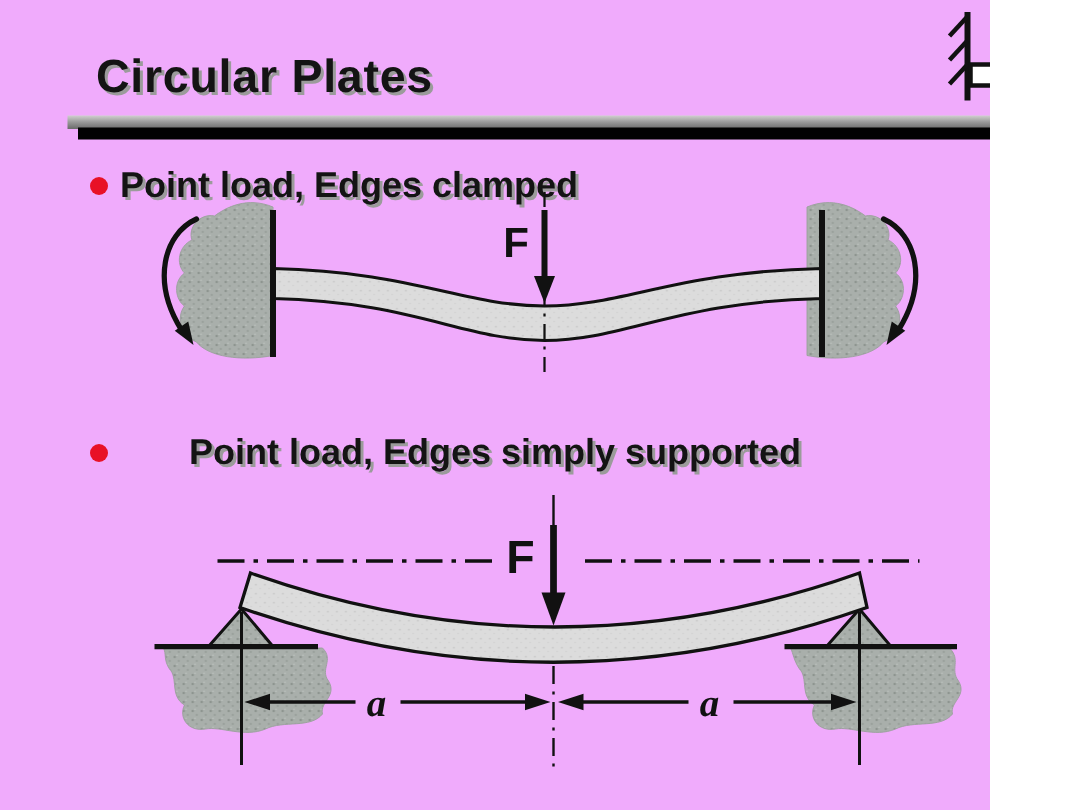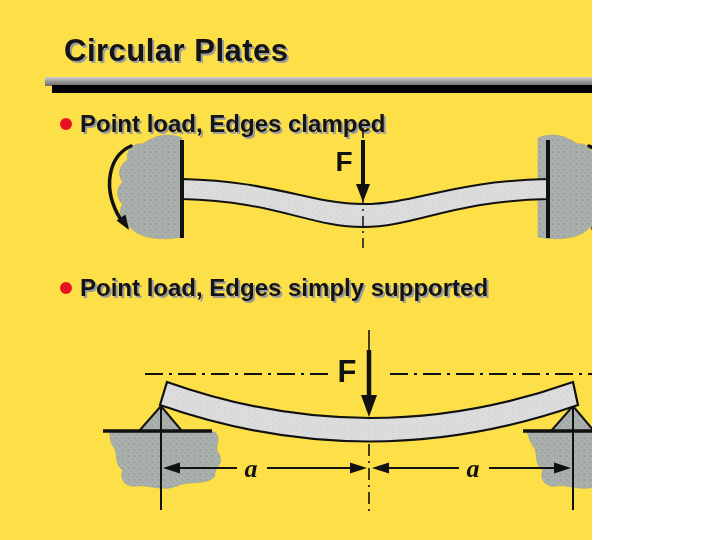--- a/index.html
+++ b/index.html
@@ -1,28 +1,28 @@
 <!DOCTYPE html>
 <html><head>
 <meta charset="utf-8">
 <style>
   html,body{margin:0;padding:0;background:#fff;}
-  .slide{position:relative;width:592px;height:540px;background:#fde047;overflow:hidden;
+  .slide{position:relative;width:660px;height:540px;background:#f0abfc;overflow:hidden;
          font-family:"Liberation Sans",sans-serif;color:#141414;}
   .title{position:absolute;left:64px;top:33px;font-size:31px;font-weight:bold;
          letter-spacing:0.5px;color:#141414;text-shadow:2px 2px 0 #9b9b9b;white-space:nowrap;}
   .rule-gray{position:absolute;left:45px;top:77px;width:638px;height:9px;
              background:linear-gradient(180deg,#d0d0d0 0%,#989898 50%,#6a6a6a 100%);}
   .rule-black{position:absolute;left:52px;top:85px;width:639px;height:8px;background:#020202;}
   .bullet-row{position:absolute;left:60px;display:flex;align-items:flex-start;}
   .bullet-dot{width:12px;height:12px;border-radius:50%;background:#e81126;
               margin:8px 8px 0 0;flex:0 0 auto;}
   .bullet-label{font-size:24px;font-weight:bold;color:#141414;
                 text-shadow:2px 2px 0 #9b9b9b;white-space:nowrap;}
-  .b1{top:110px;} .b2{top:274px;}
+  .b1{top:110px;} .b2{top:288px;gap:46px;}
   .fig{position:absolute;}
   .fig1{left:95px;top:126px;}
   .fig2{left:85px;top:328px;}
   .corner-icon{position:absolute;left:630px;top:6px;}
   svg text{font-family:"Liberation Sans",sans-serif;}
   svg .dim-label{font-family:"Liberation Serif",serif;font-style:italic;font-weight:bold;}
 </style>
 </head>
 <body>
 

